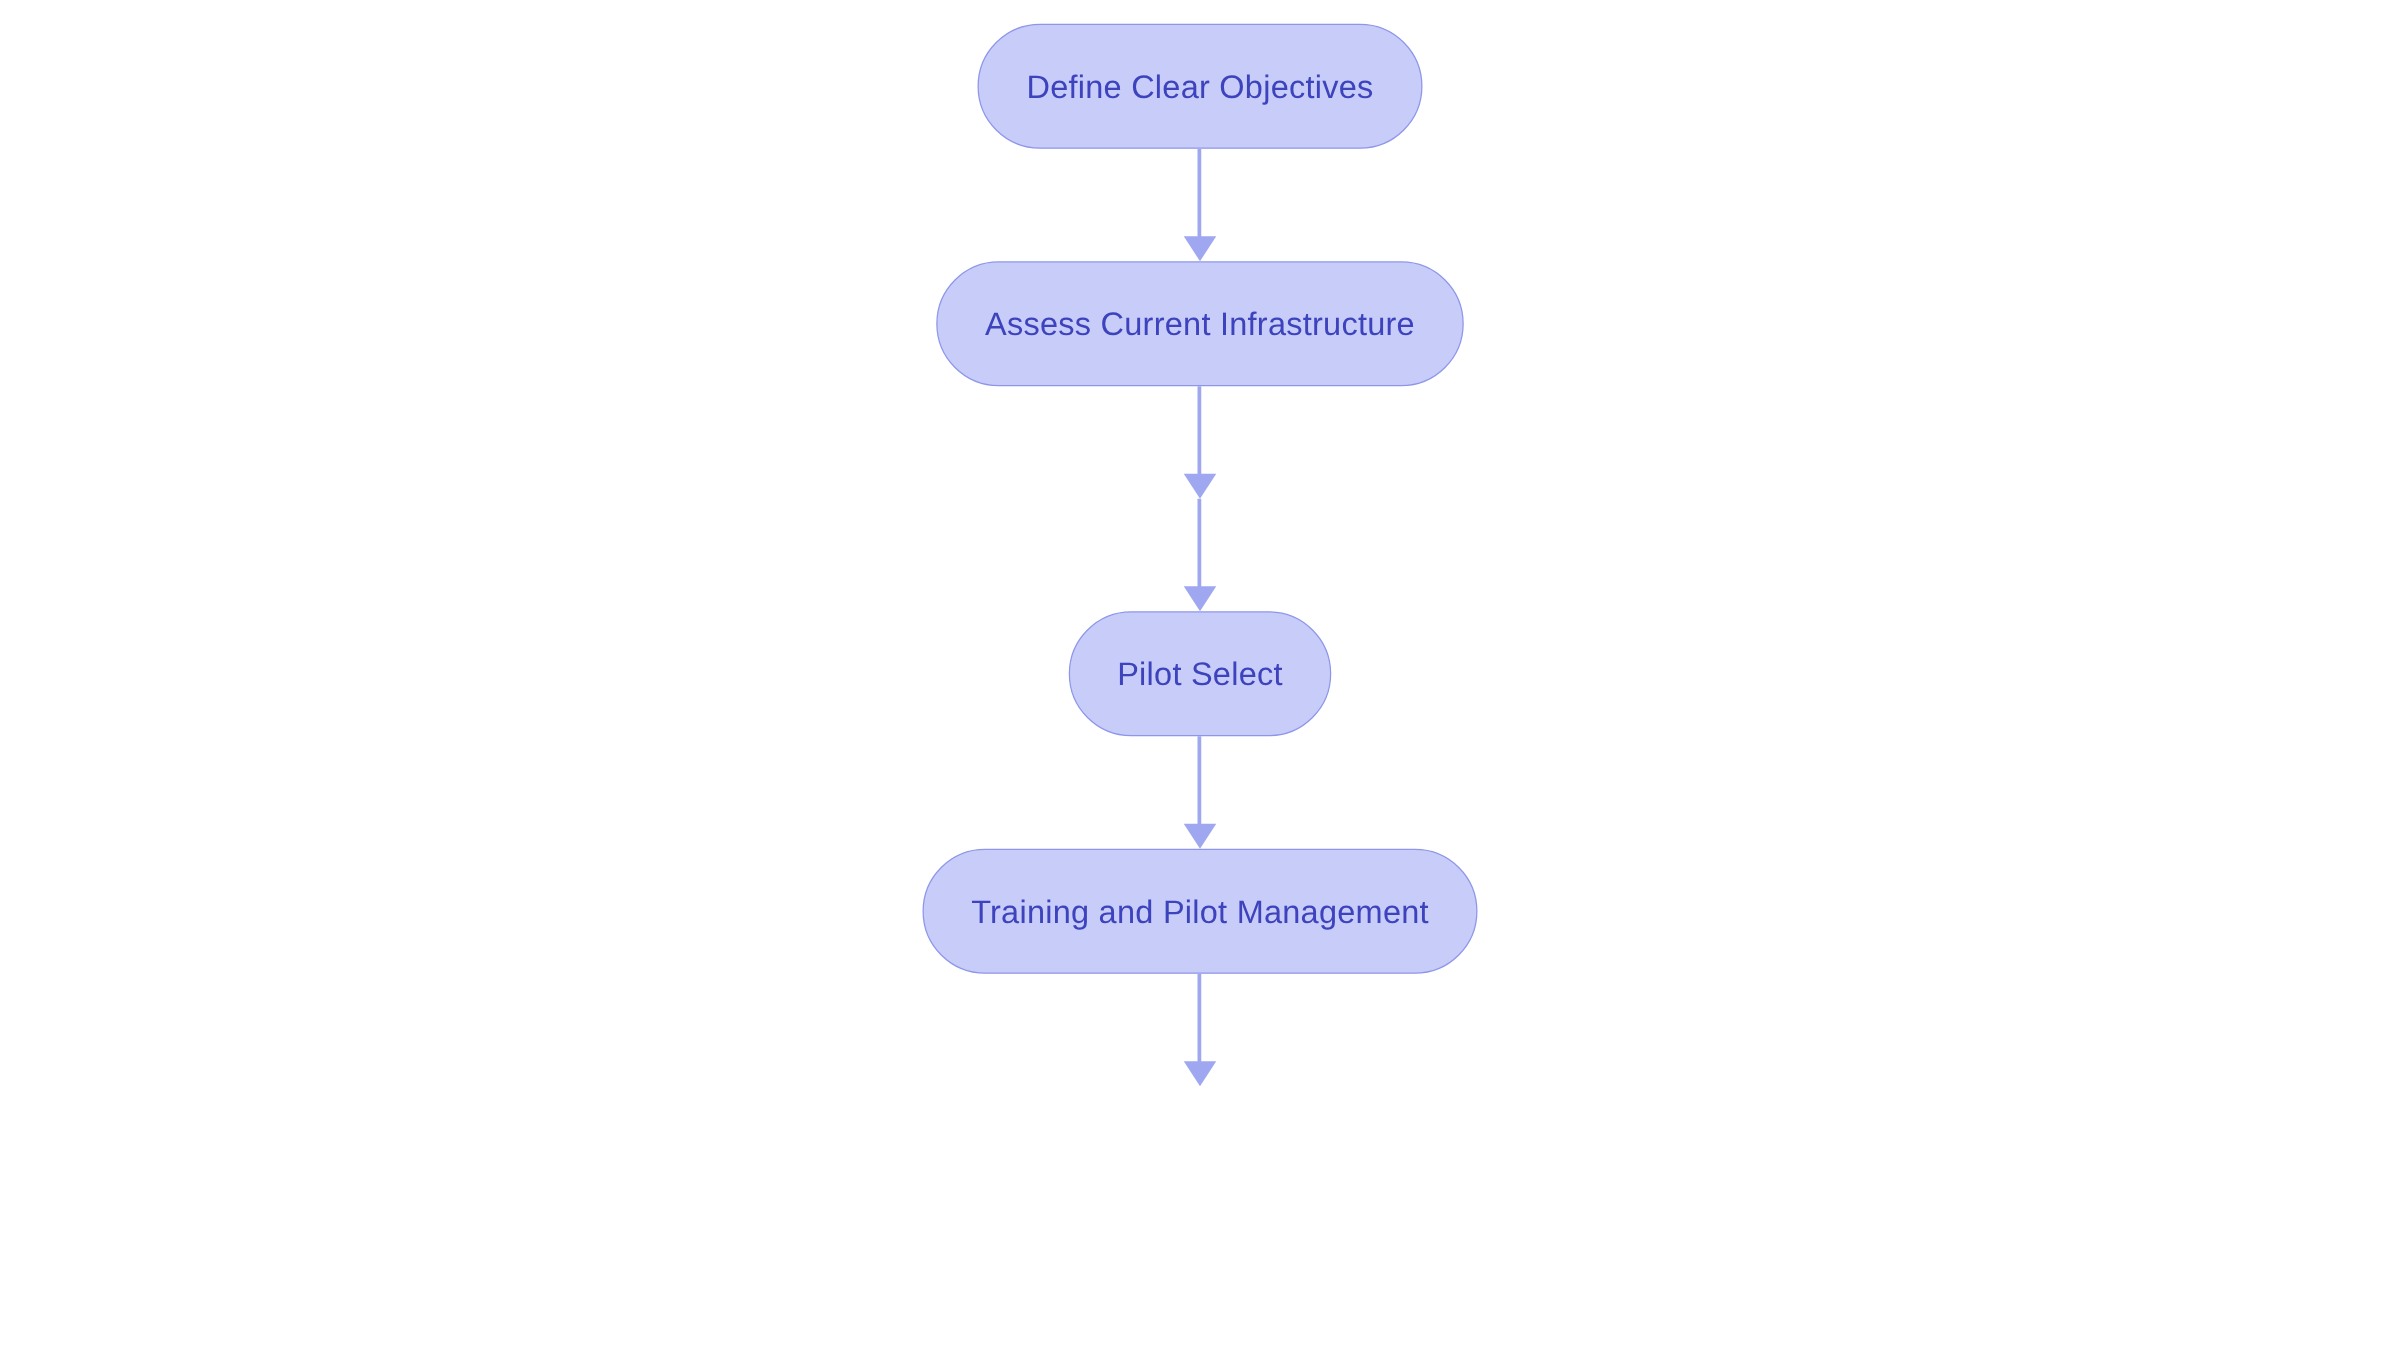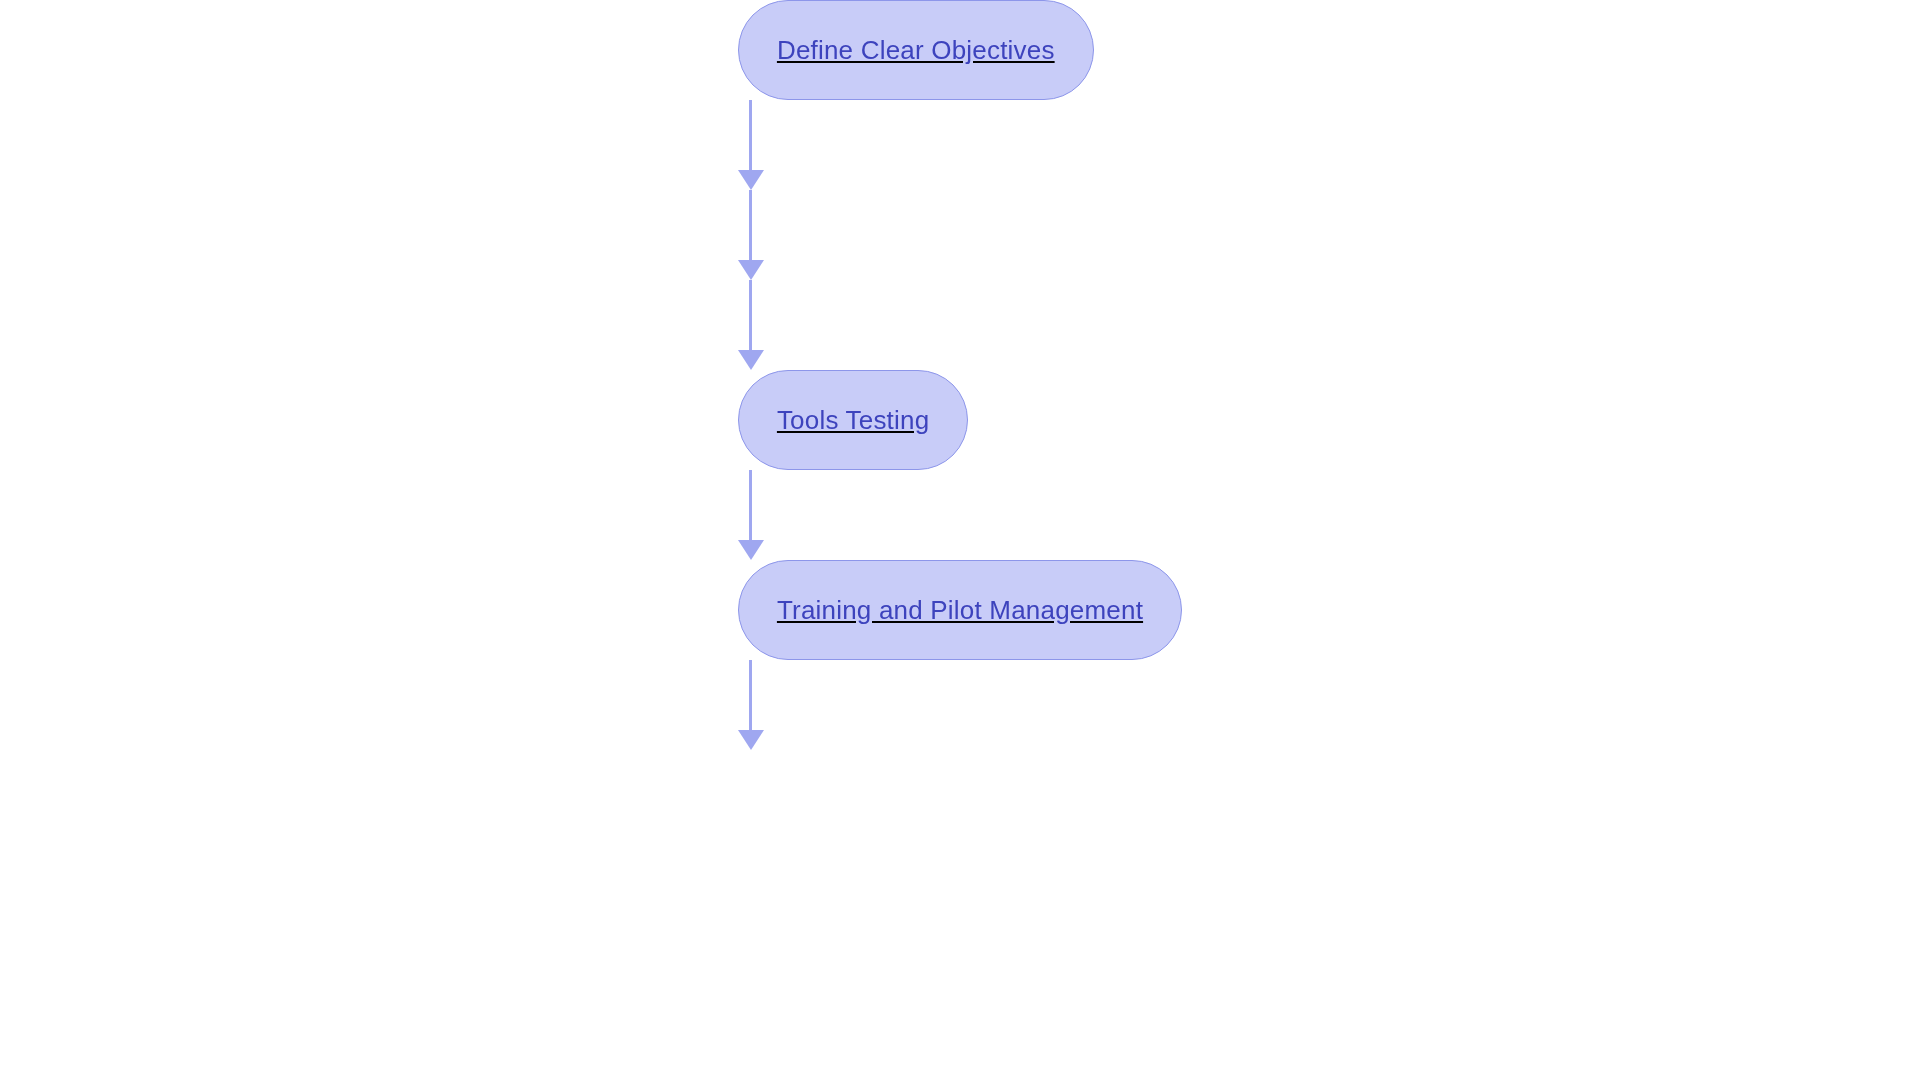--- a/index.html
+++ b/index.html
@@ -16,23 +16,22 @@
   .canvas {
     width: 100%;
     height: 100%;
     display: flex;
     justify-content: center;
     align-items: flex-start;
   }
   .flow {
     display: flex;
     flex-direction: column;
-    align-items: flex-start;
-    padding-top: 0;
-    text-decoration: underline;
+    align-items: center;
+    padding-top: 19px;
   }
   .node {
     box-sizing: border-box;
     height: 100px;
     min-width: 210px;
     padding: 0 38px;
     border-radius: 50px;
     display: flex;
     align-items: center;
     justify-content: center;
@@ -70,30 +69,33 @@
 
 <div class="canvas">
   <div class="flow" id="flow">
       <div class="node">
         <span class="node-label">Define Clear Objectives</span>
       </div>
       <div class="connector">
         <div class="arrow-line"></div>
         <div class="arrow-head"></div>
       </div>
+      <div class="node">
+        <span class="node-label">Assess Current Infrastructure</span>
+      </div>
       <div class="connector">
         <div class="arrow-line"></div>
         <div class="arrow-head"></div>
       </div>
       <div class="connector">
         <div class="arrow-line"></div>
         <div class="arrow-head"></div>
       </div>
       <div class="node">
-        <span class="node-label">Tools Testing</span>
+        <span class="node-label">Pilot Select</span>
       </div>
       <div class="connector">
         <div class="arrow-line"></div>
         <div class="arrow-head"></div>
       </div>
       <div class="node">
         <span class="node-label">Training and Pilot Management</span>
       </div>
       <div class="connector">
         <div class="arrow-line"></div>

